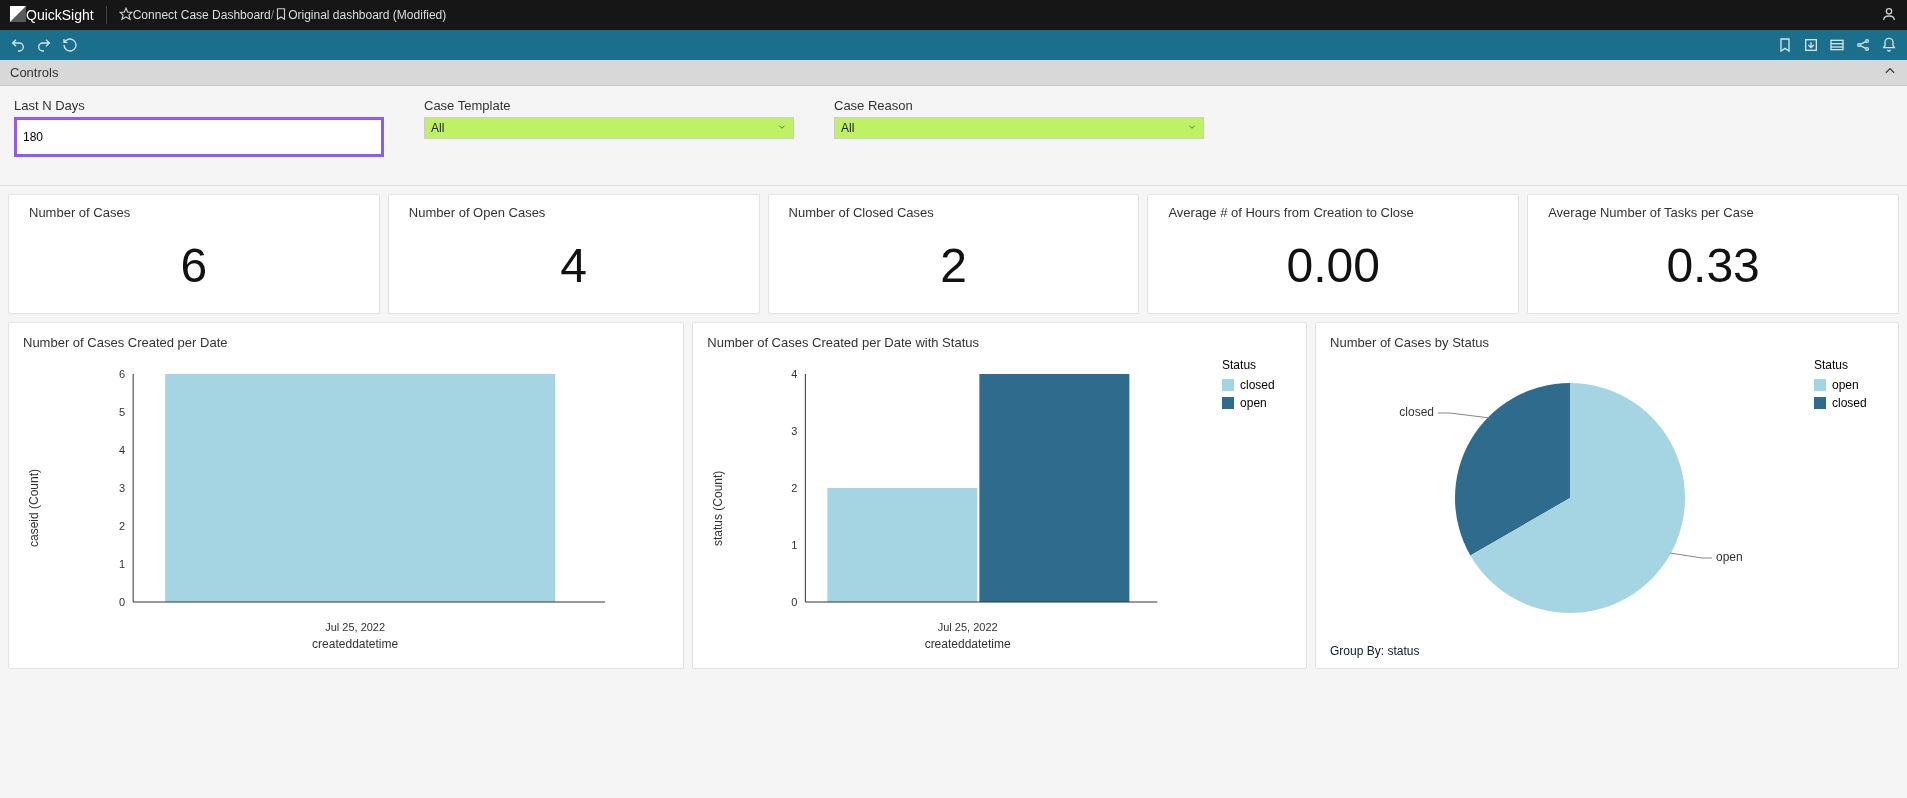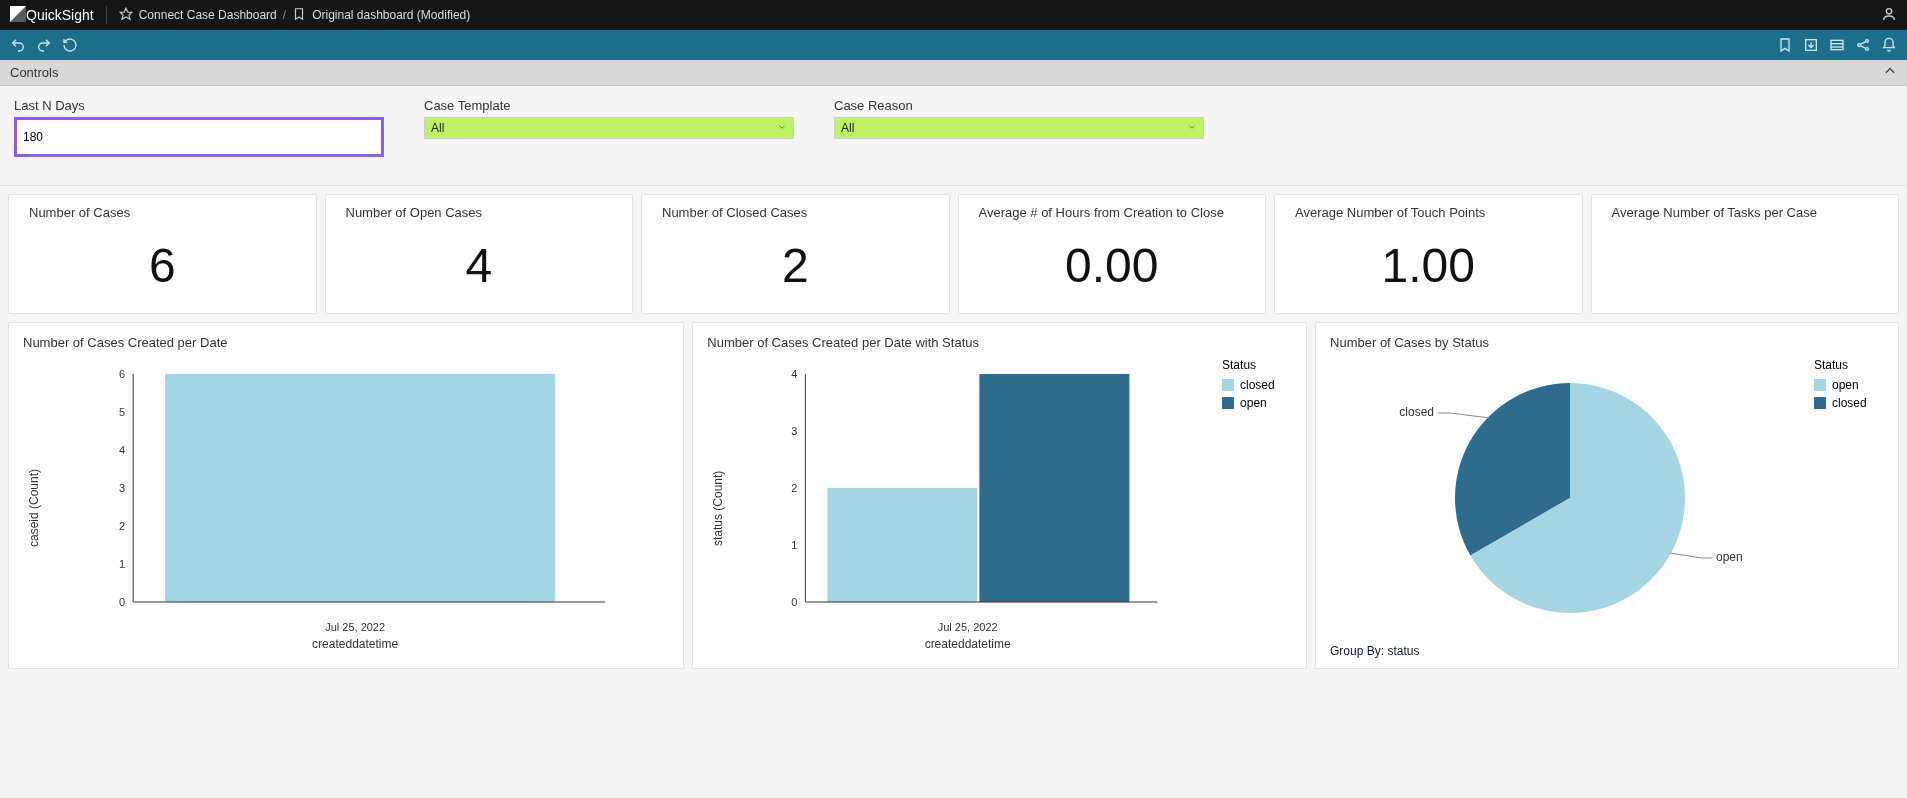--- a/index.html
+++ b/index.html
@@ -3,21 +3,21 @@
 <meta charset="utf-8">
 <style>
   * { box-sizing: border-box; margin: 0; padding: 0; }
   body { font-family: "Amazon Ember", "Helvetica Neue", Arial, sans-serif; background: #f5f5f5; color: #222; font-size: 13px; }
   
   
   .topbar { background: #161616; color: #fff; height: 30px; display: flex; align-items: center; padding: 0 10px; justify-content: space-between; }
   .topbar-left { display: flex; align-items: center; gap: 8px; }
   .logo { display: flex; align-items: center; font-weight: 500; font-size: 14px; }
   .divider-v { width: 1px; height: 18px; background: #444; margin: 0 4px; }
-  .breadcrumb { display: flex; align-items: center; gap: 6px; font-size: 12px; color: #ddd; }
+  .breadcrumb { display: flex; align-items: center; font-size: 12px; color: #ddd; }
   .breadcrumb .bc-sep { color: #888; }
   .star-icon svg, .bookmark-icon svg { width: 14px; height: 14px; }
   .topbar-right { display: flex; align-items: center; gap: 10px; }
 
   
   .toolbar { background: #1b6e8c; height: 30px; display: flex; align-items: center; justify-content: space-between; padding: 0 10px; color: #cfe8f0; }
   .toolbar-left, .toolbar-right { display: flex; align-items: center; gap: 10px; }
   .tool-icon { width: 16px; height: 16px; cursor: pointer; display: flex; align-items: center; justify-content: center; }
   .tool-icon svg { width: 16px; height: 16px; stroke: #cfe8f0; fill: none; }
 
@@ -205,25 +205,22 @@
   </div>
   <div class="kpi-card">
     <div class="kpi-title">Number of Closed Cases</div>
     <div class="kpi-value">2</div>
   </div>
   <div class="kpi-card">
     <div class="kpi-title">Average # of Hours from Creation to Close</div>
     <div class="kpi-value">0.00</div>
   </div>
   <div class="kpi-card">
-    <div class="kpi-title">Average Number of Touch Points</div>
-    <div class="kpi-value">1.00</div>
-  </div>
-  <div class="kpi-card">
     <div class="kpi-title">Average Number of Tasks per Case</div>
+    <div class="kpi-value">0.33</div>
   </div>
 </div>
 
 <div class="chart-row">
 
   <div class="chart-card" style="flex:1.05">
     <div class="chart-title">Number of Cases Created per Date</div>
     <div class="chart-body">
       <div class="axis-label-y">caseid (Count)</div>
       <div style="flex:1">

